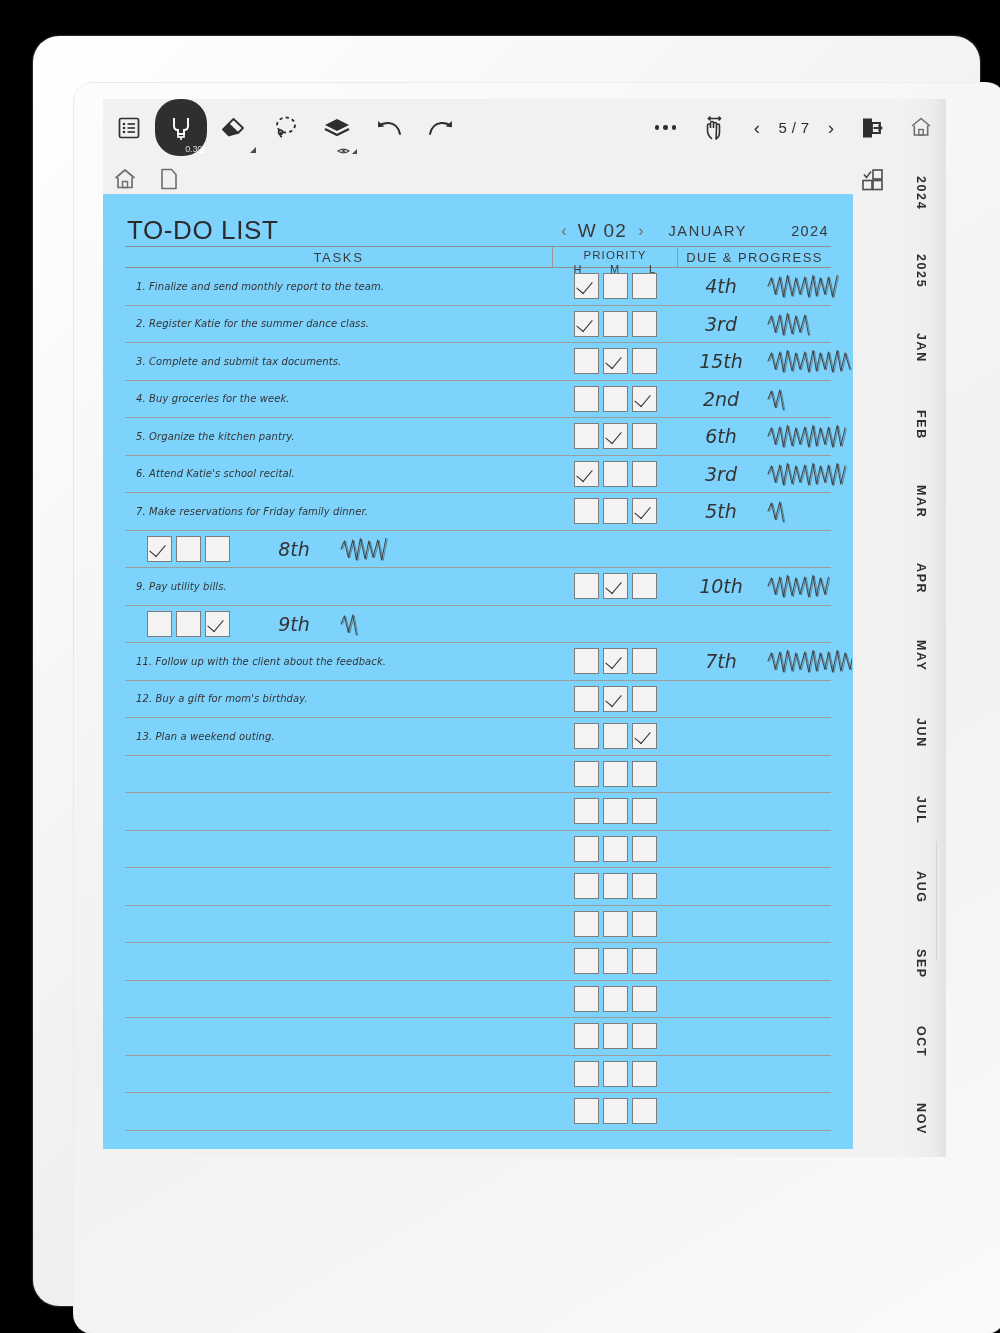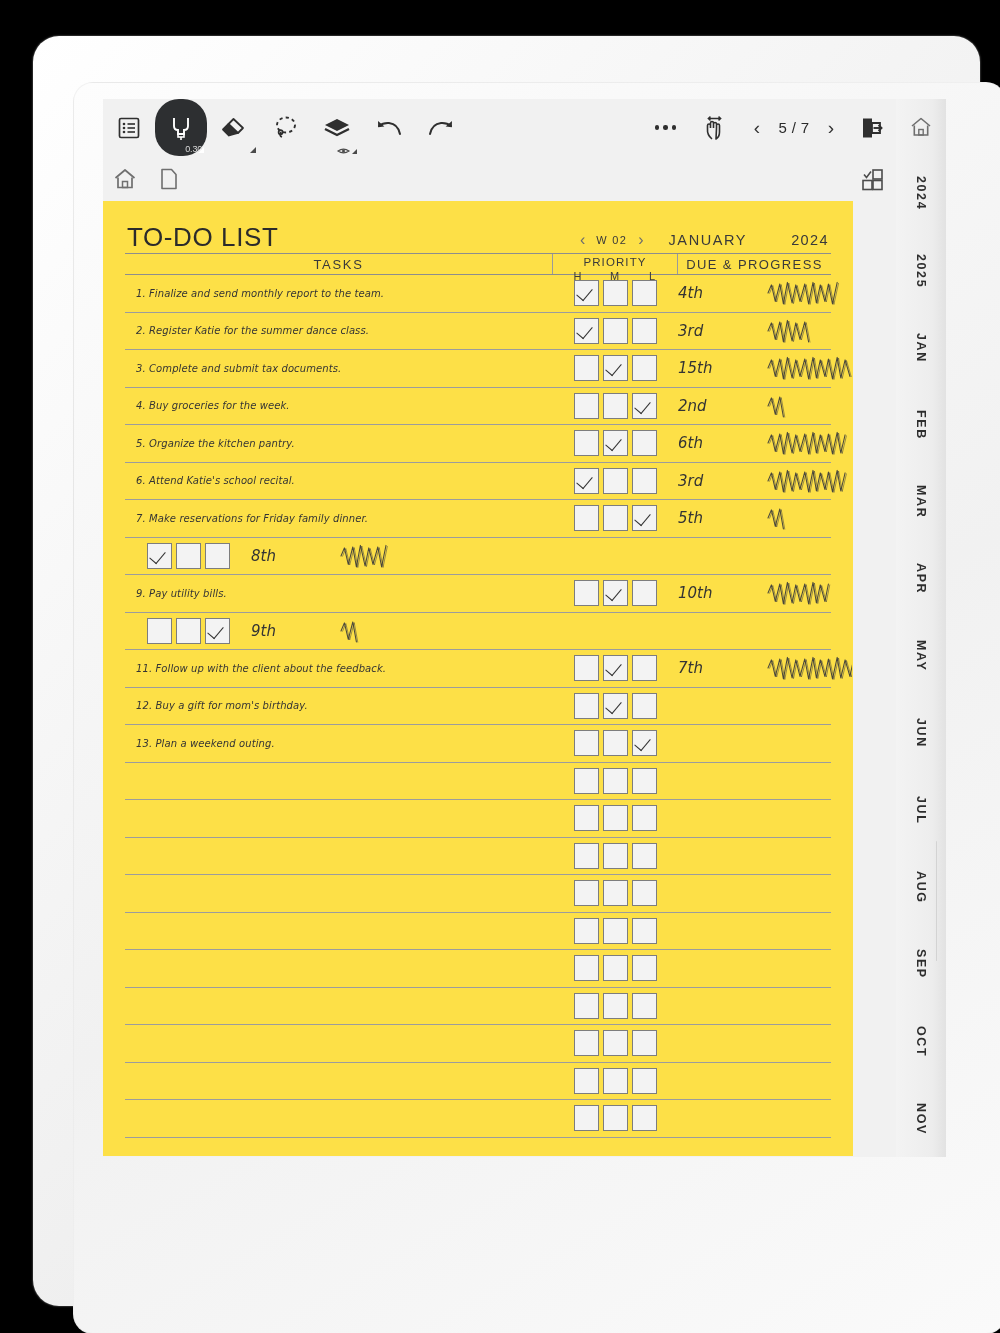--- a/index.html
+++ b/index.html
@@ -148,24 +148,24 @@
   .subicon {
     width: 44px; height: 46px;
     display: flex; align-items: center; justify-content: center;
   }
   #subbar-spacer { flex: 1 1 auto; }
 
   
   #sheet {
     position: absolute;
     left: 0;
-    top: 102px;
+    top: 95px;
     width: 750px;
     height: 955px;
-    background: #fde047;
+    background: #7dd3fc;
     padding: 0 22px 0 22px;
   }
 
   
   #title-row {
     display: flex;
     align-items: flex-end;
     height: 52px;
     padding: 0 2px 0 2px;
   }
@@ -184,21 +184,21 @@
     padding-bottom: 4px;
   }
   .wk-arrow {
     font-size: 16px;
     color: #6d6d6d;
     font-weight: 300;
     padding: 0 11px;
     cursor: default;
   }
   #week-label {
-    font-size: 11px;
+    font-size: 19px;
     letter-spacing: 1.3px;
     color: #39393a;
   }
   #month-label {
     font-size: 14.5px;
     letter-spacing: 1.6px;
     color: #39393a;
     margin-left: 14px;
   }
   #year-label {
@@ -308,23 +308,24 @@
     left: 5px;
     top: 4px;
     width: 8px;
     height: 14px;
     border-right: 1.9px solid #333;
     border-bottom: 1.9px solid #333;
     transform: rotate(40deg);
   }
   .due-cell {
     flex: 0 0 86px;
+    text-align: center;
     font-family: "DejaVu Sans", sans-serif;
     font-style: italic;
-    font-size: 15px;
+    font-size: 19px;
     color: #343434;
   }
   .prog-cell {
     flex: 1 1 auto;
     height: 34px;
     display: flex;
     align-items: center;
     padding-left: 2px;
   }
   .prog-cell svg { display: block; }

